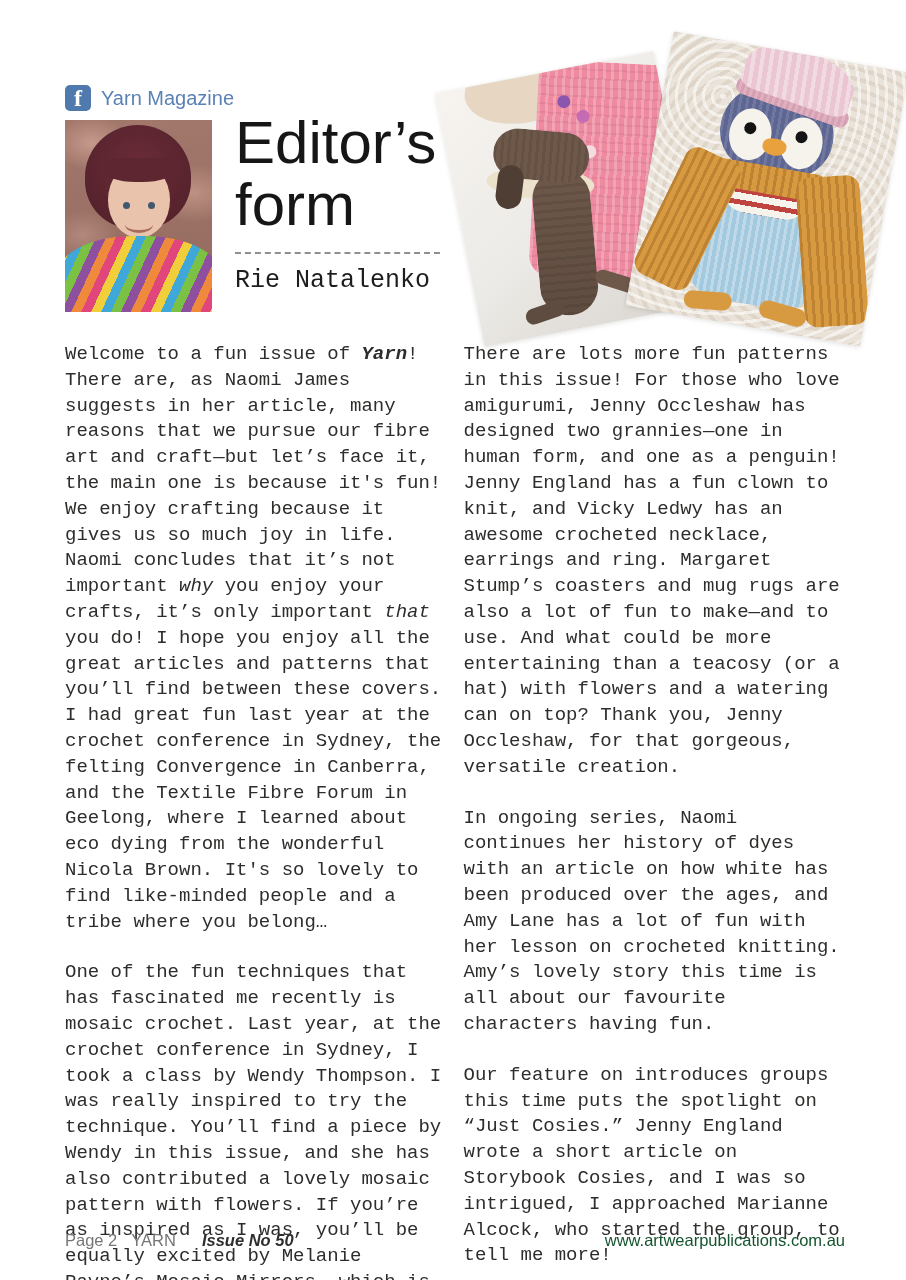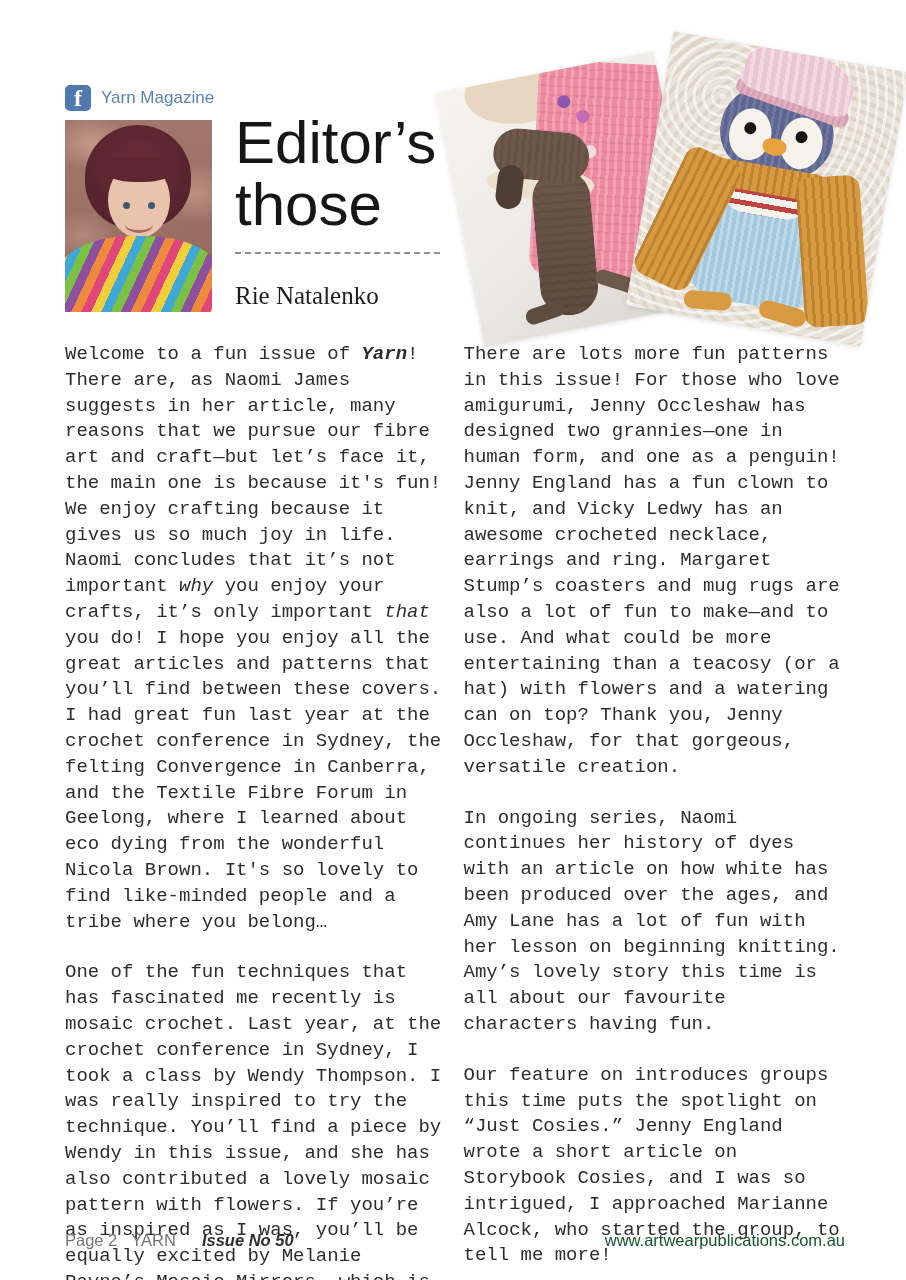--- a/index.html
+++ b/index.html
@@ -4,21 +4,21 @@
 <style>
   html,body{margin:0;padding:0;background:#ffffff;}
   .page{position:relative;width:906px;height:1280px;margin:0 auto;background:#ffffff;
         font-family:"Liberation Serif",serif;color:#2e2d2b;overflow:hidden;}
 
   
   .fb-row{position:absolute;left:65px;top:85px;display:flex;align-items:center;gap:10px;}
   .fb-icon{width:26px;height:26px;border-radius:5px;background:#5079ae;color:#ffffff;
            font-family:"Liberation Serif",serif;font-weight:bold;font-size:24px;line-height:26px;
            text-align:center;display:inline-block;}
-  .fb-label{font-family:"Liberation Sans",sans-serif;font-size:17px;color:#5b82b4;}
+  .fb-label{font-family:"Liberation Sans",sans-serif;font-size:20px;color:#5b82b4;}
 
   .editor-photo{position:absolute;left:65px;top:120px;width:147px;height:192px;overflow:hidden;
     background:
       radial-gradient(55px 38px at 18% 12%, #c59a8b 0%, rgba(197,154,139,0) 70%),
       radial-gradient(60px 42px at 88% 38%, #bd9283 0%, rgba(189,146,131,0) 70%),
       radial-gradient(50px 35px at 12% 60%, #b2887c 0%, rgba(178,136,124,0) 70%),
       linear-gradient(175deg,#a3786c,#93695e);}
   .ep-hair{position:absolute;left:20px;top:5px;width:106px;height:104px;
       background:radial-gradient(circle at 50% 40%, #6b2c38 0%, #54222c 80%);
       border-radius:50% 50% 46% 46%;}
@@ -29,21 +29,21 @@
   .ep-smile{position:absolute;left:60px;top:96px;width:28px;height:14px;border-bottom:3px solid #a96b5e;border-radius:50%;}
   .ep-body{position:absolute;left:0;bottom:0;width:100%;height:34px;background:#161616;}
   .ep-scarf{position:absolute;left:-8px;top:116px;width:164px;height:86px;border-radius:46% 46% 26% 26%;
       background:repeating-linear-gradient(115deg,#e0457b 0 9px,#f0cf3b 9px 18px,#3fa8d8 18px 27px,
       #7bc144 27px 36px,#8e4f9e 36px 45px,#ef8a3c 45px 54px);}
 
   .title-block{position:absolute;left:235px;top:112px;width:230px;}
   .page-title{margin:0;font-family:"Liberation Sans",sans-serif;font-weight:300;
       font-size:60px;line-height:62px;color:#161616;letter-spacing:0;}
   .dashed-rule{margin-top:16px;width:205px;border-top:2px dashed #8f8f8f;}
-  .editor-name{margin-top:28px;font-family:Liberation Serif, serif;font-size:25px;color:#1d1d1d;}
+  .editor-name{margin-top:12px;font-family:Liberation Mono, monospace;font-size:25px;color:#1d1d1d;}
 
   
   .photo{position:absolute;overflow:hidden;box-shadow:0 1px 5px rgba(0,0,0,.12);}
   .photo-dog{left:458px;top:70px;width:222px;height:258px;transform:rotate(-11deg);z-index:1;
       background:linear-gradient(150deg,#f7f4f0 0%,#eceae6 55%,#d9d5cf 100%);}
   .pd-cream{position:absolute;left:28px;top:-24px;width:120px;height:70px;background:#e6d6c2;border-radius:50%;}
   .pd-sweater{position:absolute;right:-34px;top:4px;width:176px;height:216px;border-radius:20px;
       transform:rotate(14deg);
       background:
         repeating-linear-gradient(90deg,rgba(255,255,255,.22) 0 3px,rgba(255,255,255,0) 3px 8px),
@@ -137,21 +137,21 @@
     <div class="ep-hair"></div>
     <div class="ep-face"></div>
     <div class="ep-fringe"></div>
     <div class="ep-eye l"></div>
     <div class="ep-eye r"></div>
     <div class="ep-smile"></div>
     <div class="ep-scarf"></div>
   </div>
 
   <div class="title-block">
-    <h1 class="page-title"><span>Editor’s</span><br><span>those</span></h1>
+    <h1 class="page-title"><span>Editor’s</span><br><span>form</span></h1>
     <div class="dashed-rule"></div>
     <div class="editor-name">Rie Natalenko</div>
   </div>
 
   <div class="photo photo-dog">
     <div class="pd-cream"></div>
     <div class="pd-sweater"></div>
     <div class="pd-btn b1"></div>
     <div class="pd-btn b2"></div>
     <div class="pd-btn b3"></div>
@@ -184,21 +184,21 @@
 
   <div class="columns">
     <div class="col">
         <p>Welcome to a fun issue of <span style="font-style: italic; font-weight: bold;">Yarn</span>! There are, as Naomi James suggests in her article, many reasons that we pursue our fibre art and craft—but let’s face it, the main one is because it's fun! We enjoy crafting because it gives us so much joy in life. Naomi concludes that it’s not important <span style="font-style: italic;">why</span> you enjoy your crafts, it’s only important <span style="font-style: italic;">that</span> you do! I hope you enjoy all the great articles and patterns that you’ll find between these covers. I had great fun last year at the crochet conference in Sydney, the felting Convergence in Canberra, and the Textile Fibre Forum in Geelong, where I learned about eco dying from the wonderful Nicola Brown. It's so lovely to find like-minded people and a tribe where you belong…</p>
         <p>One of the fun techniques that has fascinated me recently is mosaic crochet. Last year, at the crochet conference in Sydney, I took a class by Wendy Thompson. I was really inspired to try the technique. You’ll find a piece by Wendy in this issue, and she has also contributed a lovely mosaic pattern with flowers. If you’re as inspired as I was, you’ll be equally excited by Melanie Payne’s Mosaic Mirrors, which is a more traditional, yet amazingly effective mosaic pattern especially when completed in such fun colours!</p>
         <p>Patricia Barnard has written a few travel articles for us, and I was interested in discovering what motivated her to travel around the world on her quest for woolly goodness. She tells about writing her children’s book about Poddy the Lamb, which explains how little orphan lambs need woolly jumpers. The pattern for the lamb</p>
       </div>
     <div class="col">
 
         <p>There are lots more fun patterns in this issue! For those who love amigurumi, Jenny Occleshaw has designed two grannies—one in human form, and one as a penguin! Jenny England has a fun clown to knit, and Vicky Ledwy has an awesome crocheted necklace, earrings and ring. Margaret Stump’s coasters and mug rugs are also a lot of fun to make—and to use. And what could be more entertaining than a teacosy (or a hat) with flowers and a watering can on top? Thank you, Jenny Occleshaw, for that gorgeous, versatile creation.</p>
-        <p>In ongoing series, Naomi continues her history of dyes with an article on how white has been produced over the ages, and Amy Lane has a lot of fun with her lesson on beginning knitting. Amy’s lovely story this time is all about our favourite characters having fun.</p>
+        <p>In ongoing series, Naomi continues her history of dyes with an article on how white has been produced over the ages, and Amy Lane has a lot of fun with her lesson on crocheted knitting. Amy’s lovely story this time is all about our favourite characters having fun.</p>
         <p>Our feature on introduces groups this time puts the spotlight on “Just Cosies.” Jenny England wrote a short article on Storybook Cosies, and I was so intrigued, I approached Marianne Alcock, who started the group, to tell me more!</p>
 
   </div>
   </div>
 
   <div class="footer">
     <span>Page 2</span>
     <span class="sep"></span>
     <span>YARN</span>
     <span class="issue">Issue No 50</span>

